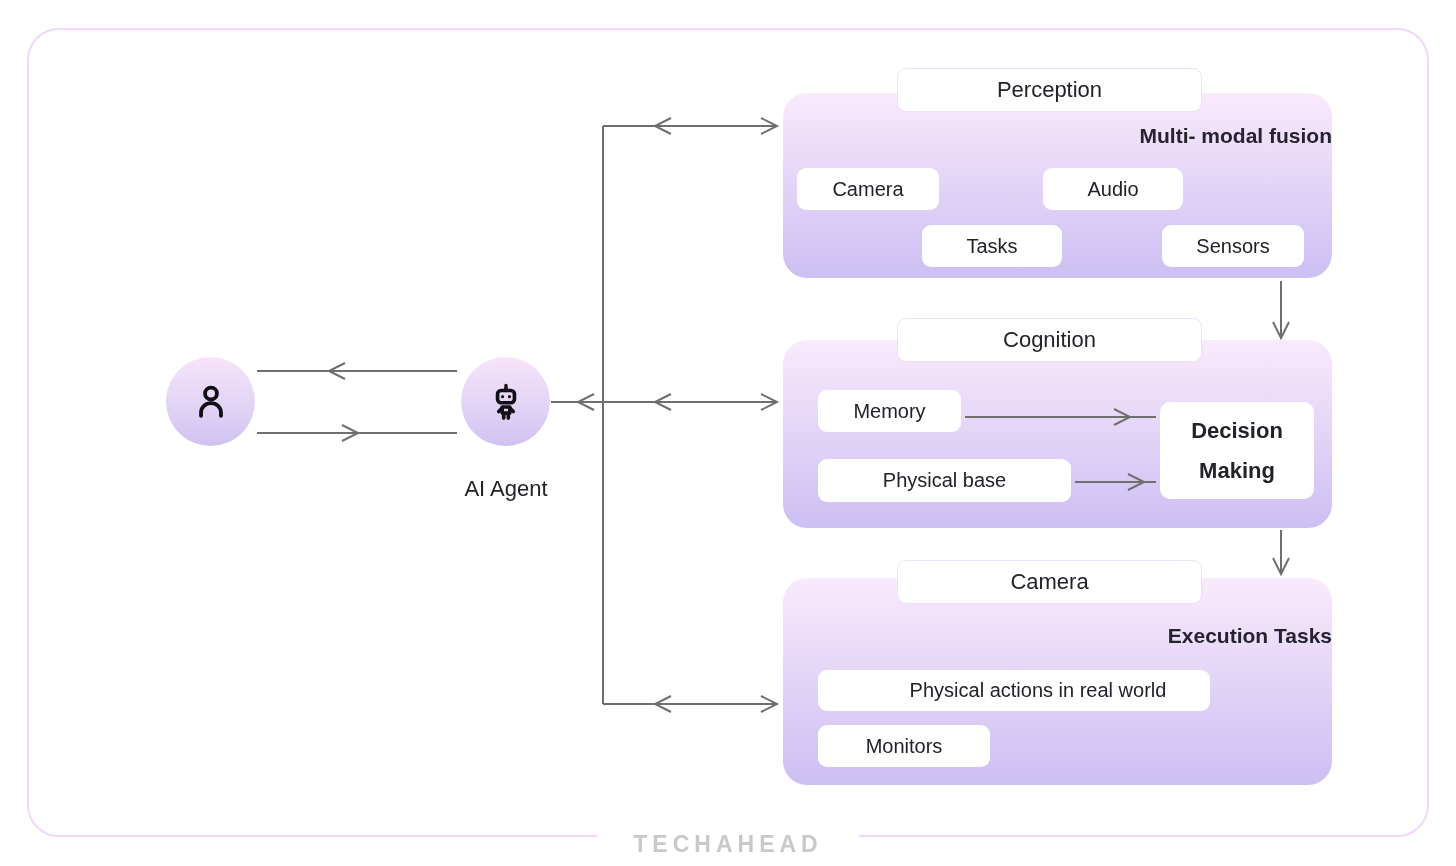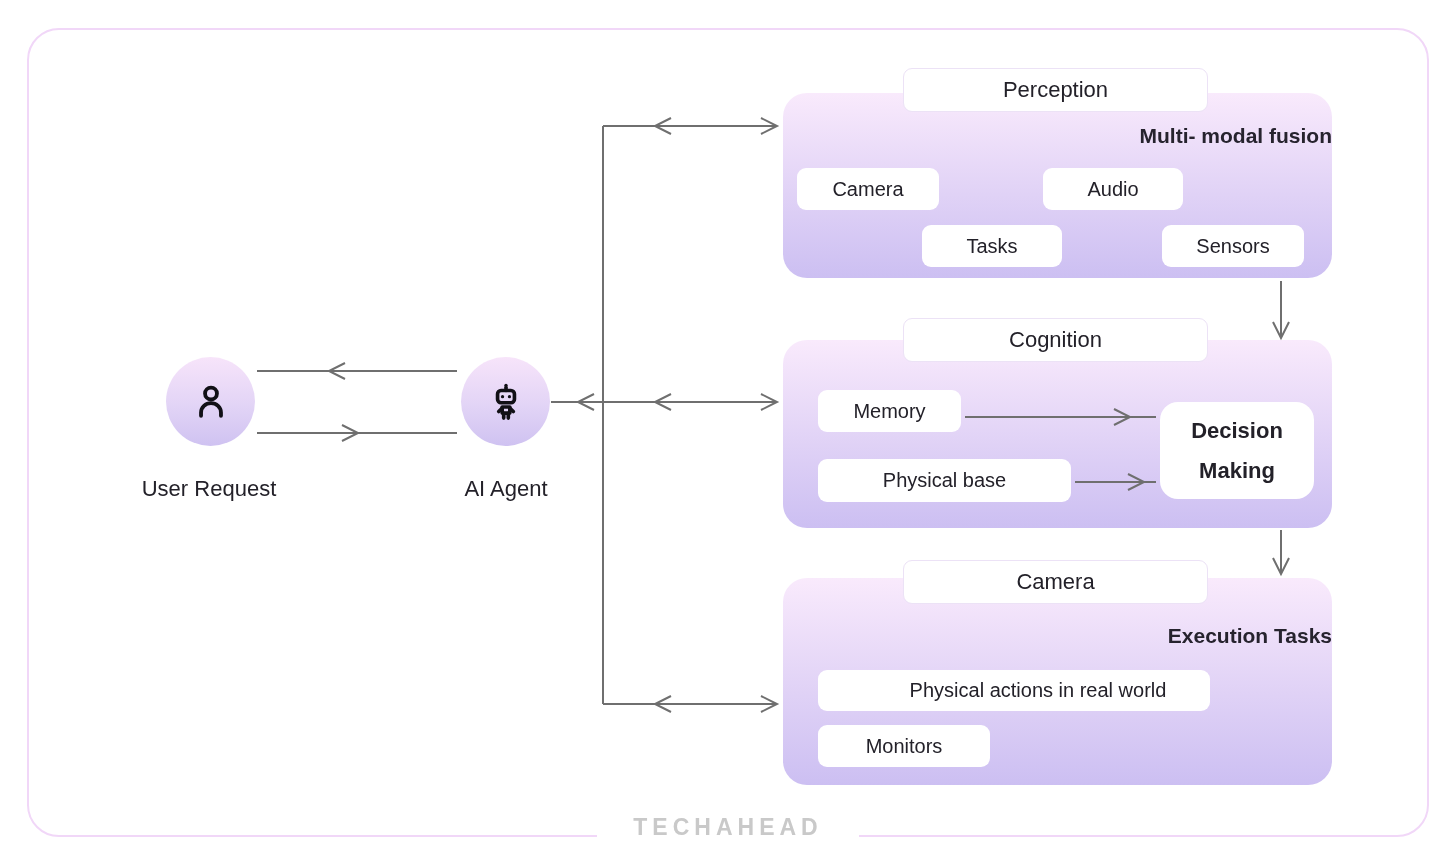--- a/index.html
+++ b/index.html
@@ -23,46 +23,46 @@
     position:absolute;width:220px;text-align:center;
     font-size:22px;font-weight:500;color:#232129;z-index:1;
   }
   
   .panel{
     position:absolute;left:783px;width:549px;border-radius:24px;
     background:linear-gradient(180deg,#f9eafc 0%,#e0d2f6 55%,#ccbff2 100%);
     z-index:1;
   }
   .panel-title{
-    position:absolute;left:120px;width:305px;height:44px;
+    position:absolute;left:114px;width:305px;height:44px;
     background:#ffffff;border:1.5px solid #ece2f6;border-radius:9px;
     display:flex;align-items:center;justify-content:center;
     font-size:22px;font-weight:500;box-sizing:border-box;
   }
   .panel-subtitle{
     position:absolute;left:0;width:100%;text-align:right;
     font-size:21px;font-weight:600;color:#26232e;
   }
   .chip{
     position:absolute;background:#ffffff;border-radius:9px;
     display:flex;align-items:center;justify-content:center;
     font-size:20px;color:#232129;box-sizing:border-box;
   }
   .decision{
-    position:absolute;background:#ffffff;border-radius:18px;
+    position:absolute;background:#ffffff;border-radius:10px;
     display:flex;align-items:center;justify-content:center;text-align:center;
     font-size:22px;font-weight:600;line-height:40px;padding:0 12px;box-sizing:border-box;
   }
   
   svg.connectors{position:absolute;inset:0;z-index:2;pointer-events:none;}
   svg.connectors path{stroke:#6f6f6f;stroke-width:2;fill:none;}
   
   .brand{
     position:absolute;left:597px;top:814px;width:262px;height:44px;
-    background:#ffffff;display:flex;align-items:flex-start;justify-content:center;z-index:3;
+    background:#ffffff;display:flex;align-items:flex-end;justify-content:center;z-index:3;
   }
   .brand span{
     font-size:23px;font-weight:800;letter-spacing:5px;color:#c9c9c9;
   }
   .icon svg{display:block;}
 </style>
 </head>
 <body>
 
 <div class="canvas">
@@ -114,21 +114,20 @@
   </svg>
 
   <div class="actor-circle" style="left:166px;top:357px;">
     <span class="icon">
       <svg width="46" height="46" viewBox="0 0 24 24" stroke="#111016" stroke-width="2" fill="none" stroke-linecap="round">
         <circle cx="12" cy="7.6" r="3.1"></circle>
         <path d="M6.8,19.2 v-1.7 a5.2,4.9 0 0 1 10.4,0 v1.7"></path>
       </svg>
     </span>
   </div>
-  <div class="actor-label" style="left:99px;top:476px;">User Request</div>
 
   <div class="actor-circle" style="left:461px;top:357px;">
     <span class="icon">
       <svg width="46" height="46" viewBox="0 0 24 24" stroke="#111016" stroke-width="1.9" fill="none" stroke-linecap="round" stroke-linejoin="round">
         <circle cx="12" cy="3.3" r="0.85" fill="#111016" stroke="none"></circle>
         <path d="M12,4.4 V6"></path>
         <rect x="7.6" y="6" width="8.8" height="6.4" rx="1.8"></rect>
         <circle cx="10.2" cy="9.2" r="0.85" fill="#111016" stroke="none"></circle>
         <circle cx="13.8" cy="9.2" r="0.85" fill="#111016" stroke="none"></circle>
         <path d="M10,14.6 h4 v3.2 h-4 z"></path>

